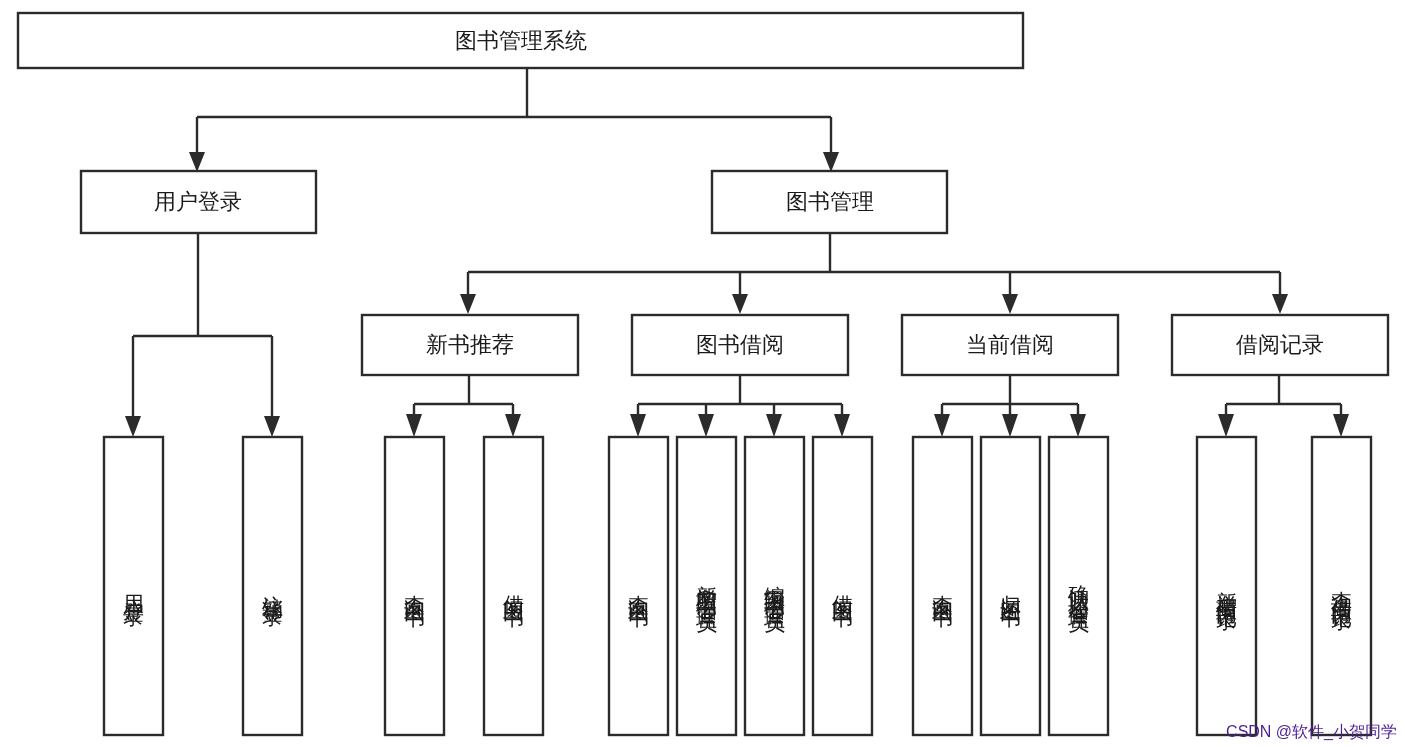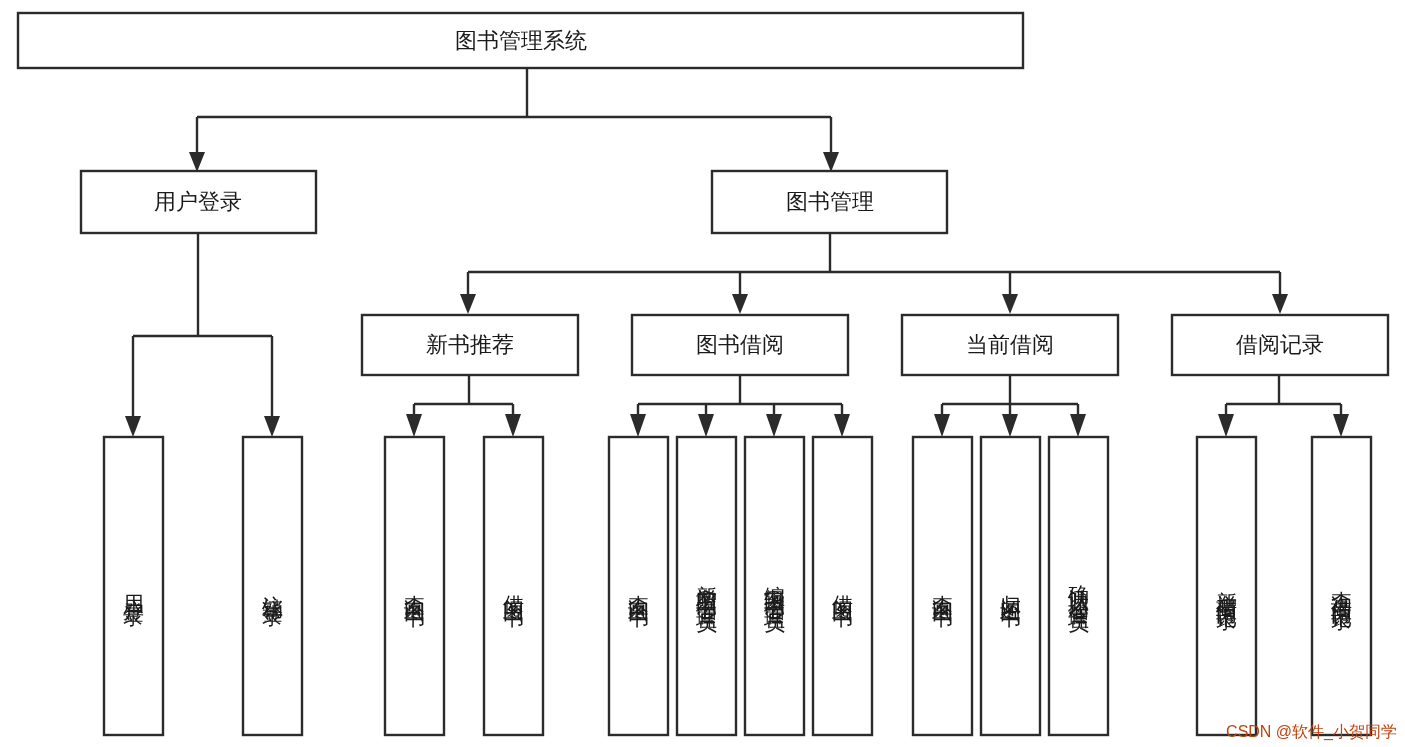--- a/index.html
+++ b/index.html
@@ -58,21 +58,21 @@
     letter-spacing: 4px;
     dominant-baseline: central;
     text-anchor: middle;
   }
   .watermark {
     position: absolute;
     right: 8px;
     bottom: 4px;
     font-family: "Liberation Sans", "DejaVu Sans", sans-serif;
     font-size: 16px;
-    color: #c2410c;
+    color: #4c1d95;
     white-space: nowrap;
     user-select: none;
   }
 </style>
 </head>
 <body>
 
 <div id="diagram-root">
 
   <svg id="flowchart" viewBox="0 0 1405 747">

